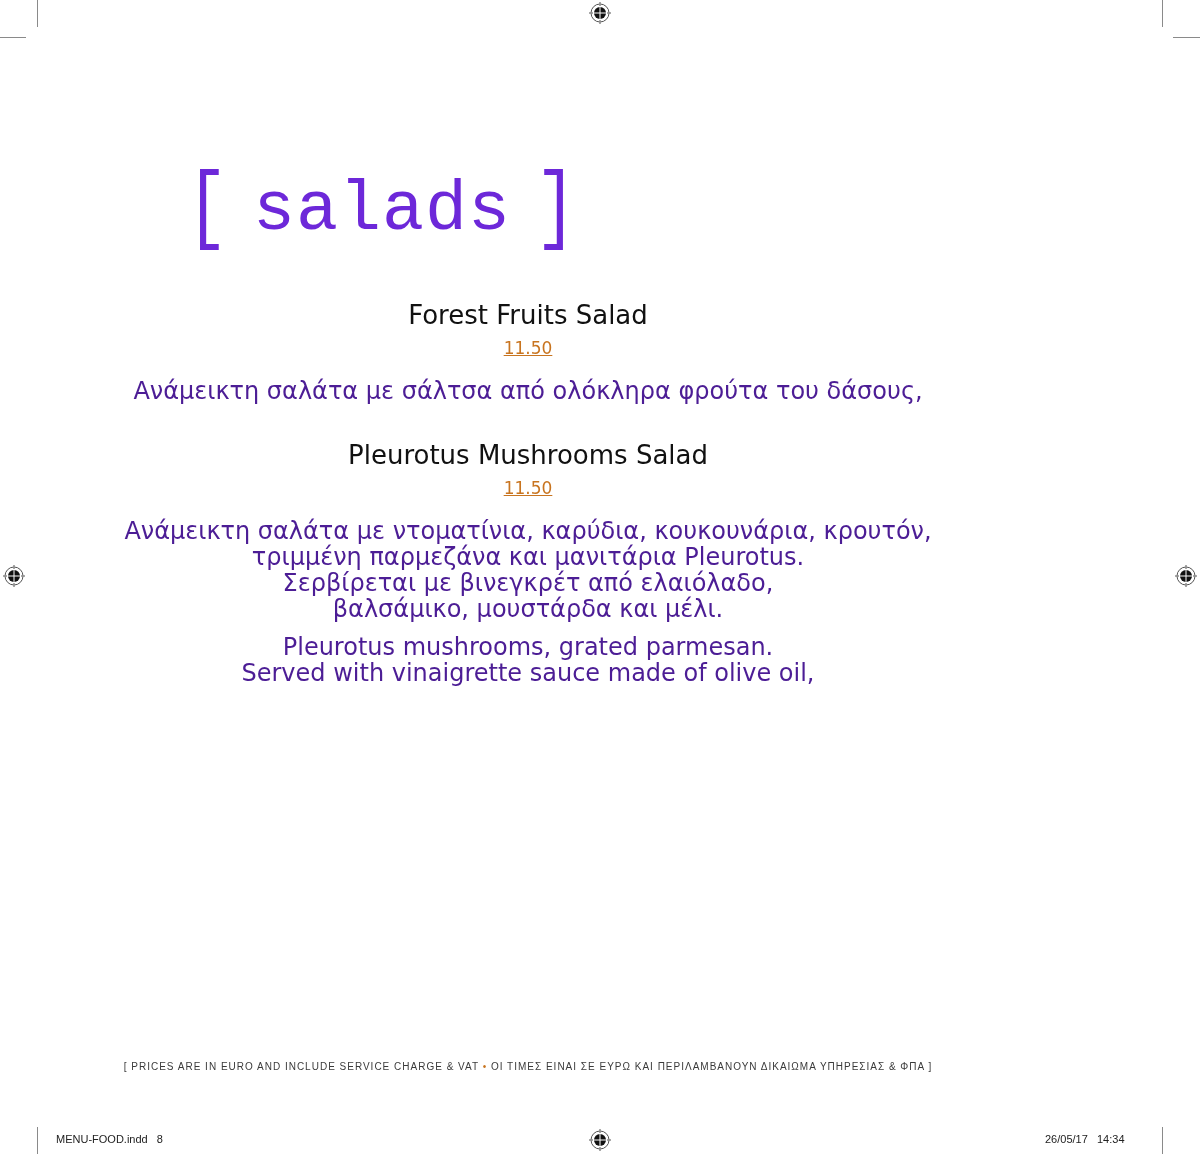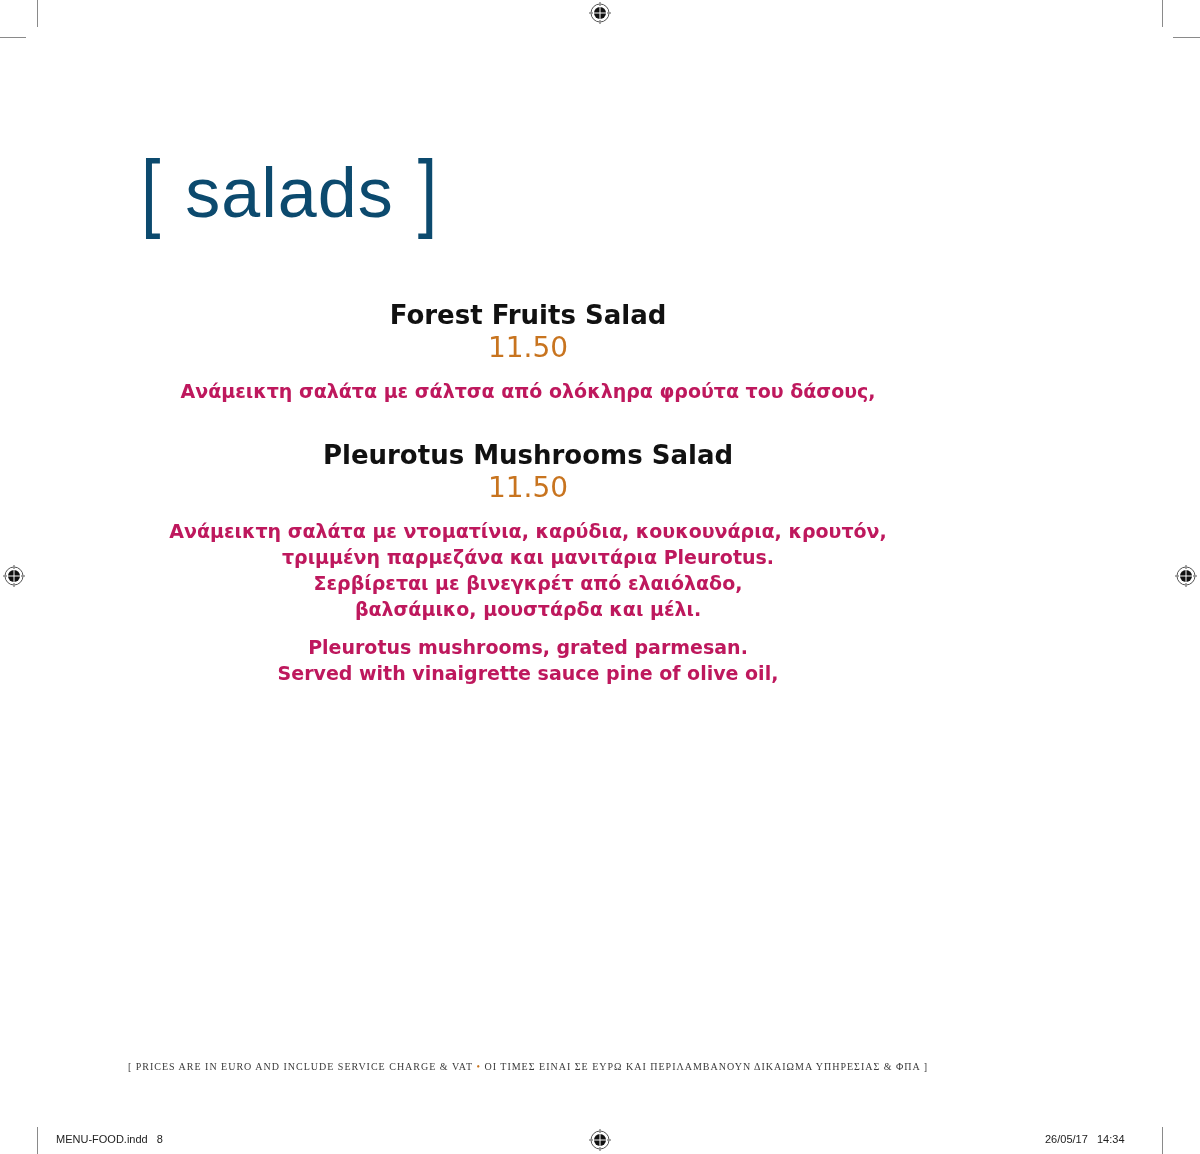--- a/index.html
+++ b/index.html
@@ -20,23 +20,23 @@
       background: #8a8a8a;
     }
     .reg-mark {
       position: absolute;
       width: 22px;
       height: 22px;
     }
     .section-title {
       position: absolute;
       left: 100px;
-      top: 88px;
-      color: #0c4a6e;
-      font-family: Liberation Sans, sans-serif;
+      top: 106px;
+      color: #6d28d9;
+      font-family: Liberation Mono, monospace;
       font-weight: 200;
       font-size: 70px;
       letter-spacing: 1px;
       line-height: 1;
       white-space: pre;
     }
     .section-title .bracket {
       display: inline-block;
       font-weight: 200;
       transform: scaleY(1.25);
@@ -53,48 +53,48 @@
       top: 298px;
       text-align: center;
     }
     .item {
       margin-bottom: 34px;
     }
     .item-name {
       font-size: 26px;
       color: #111;
       line-height: 34px;
-      font-weight: 700;
+      font-weight: 400;
     }
     .item-price {
-      font-size: 28px;
+      font-size: 17px;
       color: #c8741f;
       line-height: 32px;
       margin-bottom: 14px;
+      text-decoration: underline;
     }
     .desc {
-      font-size: 19px;
+      font-size: 24px;
       line-height: 26px;
-      color: #be185d;
+      color: #4c1d95;
       margin-bottom: 12px;
-      font-weight: bold;
     }
     .desc div {
       white-space: pre;
     }
     .footer-note {
       position: absolute;
       top: 1061px;
       left: 0;
       width: 1056px;
       text-align: center;
       font-size: 10px;
       letter-spacing: 1px;
       color: #3a3a3a;
-      font-family: Liberation Serif, serif;
+      font-family: Liberation Sans, sans-serif;
     }
     .footer-note .dot {
       color: #c8741f;
     }
     .slug {
       position: absolute;
       top: 1133px;
       font-size: 11px;
       color: #222;
       font-family: "Liberation Sans", sans-serif;
@@ -171,21 +171,21 @@
     <div class="item-name">Pleurotus Mushrooms Salad</div>
     <div class="item-price">11.50</div>
     <div class="desc">
       <div>Ανάμεικτη σαλάτα με ντοματίνια, καρύδια, κουκουνάρια, κρουτόν,</div>
       <div>τριμμένη παρμεζάνα και μανιτάρια Pleurotus.</div>
       <div>Σερβίρεται με βινεγκρέτ από ελαιόλαδο,</div>
       <div>βαλσάμικο, μουστάρδα και μέλι.</div>
     </div>
     <div class="desc">
       <div>Pleurotus mushrooms, grated parmesan.</div>
-      <div>Served with vinaigrette sauce pine of olive oil,</div>
+      <div>Served with vinaigrette sauce made of olive oil,</div>
     </div>
   </div>
 
 </div>
 
 <div class="footer-note"><span>[ </span><span>PRICES ARE IN EURO AND INCLUDE SERVICE CHARGE &amp; VAT</span><span class="dot"> • </span><span>ΟΙ ΤΙΜΕΣ ΕΙΝΑΙ ΣΕ ΕΥΡΩ ΚΑΙ ΠΕΡΙΛΑΜΒΑΝΟΥΝ ΔΙΚΑΙΩΜΑ ΥΠΗΡΕΣΙΑΣ &amp; ΦΠΑ</span><span> ]</span></div>
 
 <div class="slug" style="left:56px; white-space:pre;">MENU-FOOD.indd   8</div>
 <div class="slug" style="left:1045px; white-space:pre;">26/05/17   14:34</div>
 

